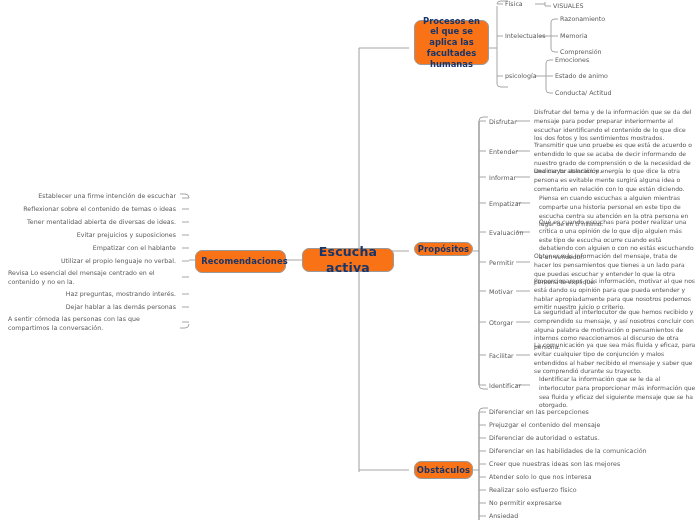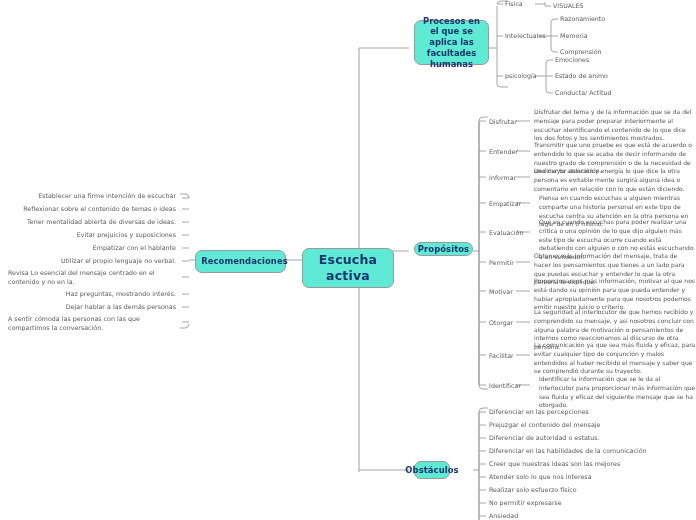--- a/index.html
+++ b/index.html
@@ -20,21 +20,21 @@
   }
   svg.wires {
     position: absolute; left:0; top:0;
     width: 696px; height: 520px;
     pointer-events: none;
   }
   .node {
     position: absolute;
     border: 1px solid #9a9a9a;
     border-radius: 7px;
-    background: #5eead4;
+    background: #f97316;
     color: #17356b;
     font-weight: bold;
     display: flex;
     align-items: center;
     justify-content: center;
     text-align: center;
     line-height: 1.28;
     box-shadow: 0 0 0 0 rgba(0,0,0,0);
   }
   .node.root {
@@ -178,21 +178,21 @@
       <path d="M 189 235 L 182 235"></path>
       <path d="M 189 248 L 182 248"></path>
       <path d="M 189 261 L 182 261"></path>
       <path d="M 189 277 L 182 277"></path>
       <path d="M 189 294 L 182 294"></path>
       <path d="M 189 307 L 182 307"></path>
       <path d="M 189 322 L 182 322"></path>
     </g>
   </svg>
 
-  <div class="node root" style="left:302px; top:248px; width:92px; height:40px;">
+  <div class="node root" style="left:302px; top:248px; width:92px; height:24px;">
     <span>Escucha activa</span>
   </div>
 
   <div class="node multiline" style="left:414px; top:20px; width:75px; height:45px;">
     <span>Procesos en el que se aplica las facultades humanas</span>
   </div>
 
   <div class="subcat" style="left:505px; top:0px; width:32px; text-align:left;">Física</div>
   <div class="subcat" style="left:553px; top:2px; width:70px; text-align:left;">VISUALES</div>
 
@@ -248,21 +248,21 @@
 
   <div class="leaf right" style="left:489px; top:319px; width:40px;">Otorgar</div>
   <div class="desc" style="left:534px; top:308px; width:162px;">La seguridad al interlocutor de que hemos recibido y comprendido su mensaje, y así nosotros concluir con alguna palabra de motivación o pensamientos de internos como reaccionamos al discurso de otra persona.</div>
 
   <div class="leaf right" style="left:489px; top:352px; width:40px;">Facilitar</div>
   <div class="desc" style="left:534px; top:341px; width:162px;">La comunicación ya que sea más fluida y eficaz, para evitar cualquier tipo de conjunción y malos entendidos al haber recibido el mensaje y saber que se comprendió durante su trayecto.</div>
 
   <div class="leaf right" style="left:489px; top:382px; width:44px;">Identificar</div>
   <div class="desc" style="left:539px; top:375px; width:157px;">Identificar la información que se le da al interlocutor para proporcionar más información que sea fluida y eficaz del siguiente mensaje que se ha otorgado.</div>
 
-  <div class="node branch" style="left:414px; top:461px; width:36px; height:18px;text-align:center;">
+  <div class="node branch" style="left:414px; top:461px; width:59px; height:18px;text-align:center;">
     <span>Obstáculos</span>
   </div>
 
   <div class="leaf right" style="left:489px; top:408px; width:200px;">Diferenciar en las percepciones</div>
   <div class="leaf right" style="left:489px; top:421px; width:200px;">Prejuzgar el contenido del mensaje</div>
   <div class="leaf right" style="left:489px; top:434px; width:200px;">Diferenciar de autoridad o estatus.</div>
   <div class="leaf right" style="left:489px; top:447px; width:200px;">Diferenciar en las habilidades de la comunicación</div>
   <div class="leaf right" style="left:489px; top:460px; width:200px;">Creer que nuestras ideas son las mejores</div>
   <div class="leaf right" style="left:489px; top:473px; width:200px;">Atender solo lo que nos interesa</div>
   <div class="leaf right" style="left:489px; top:486px; width:200px;">Realizar solo esfuerzo físico</div>

